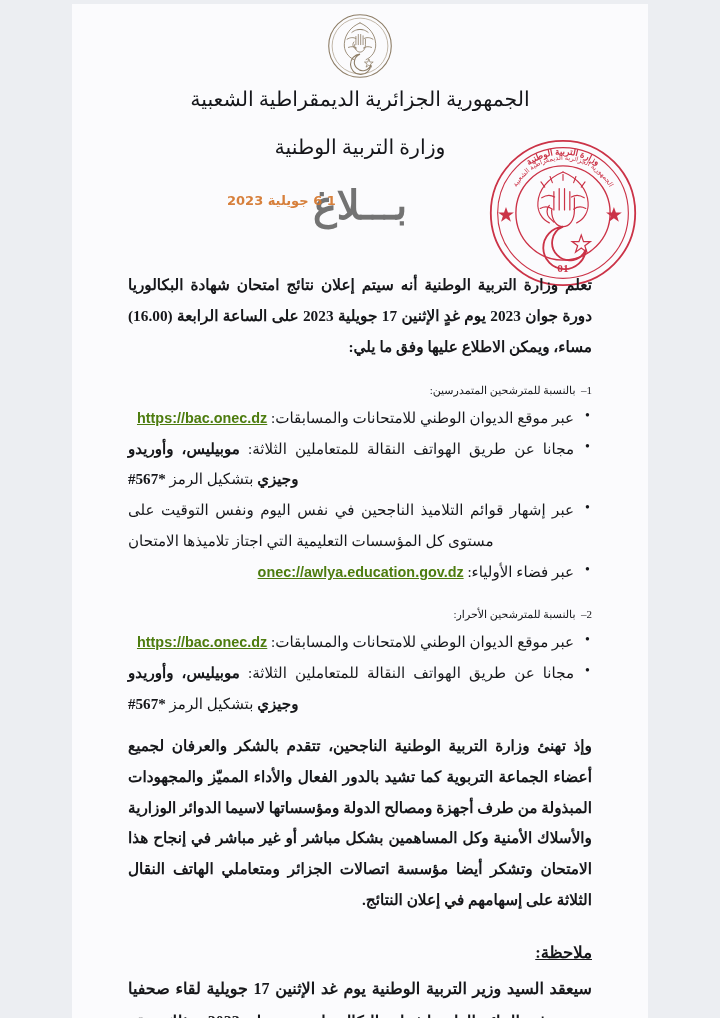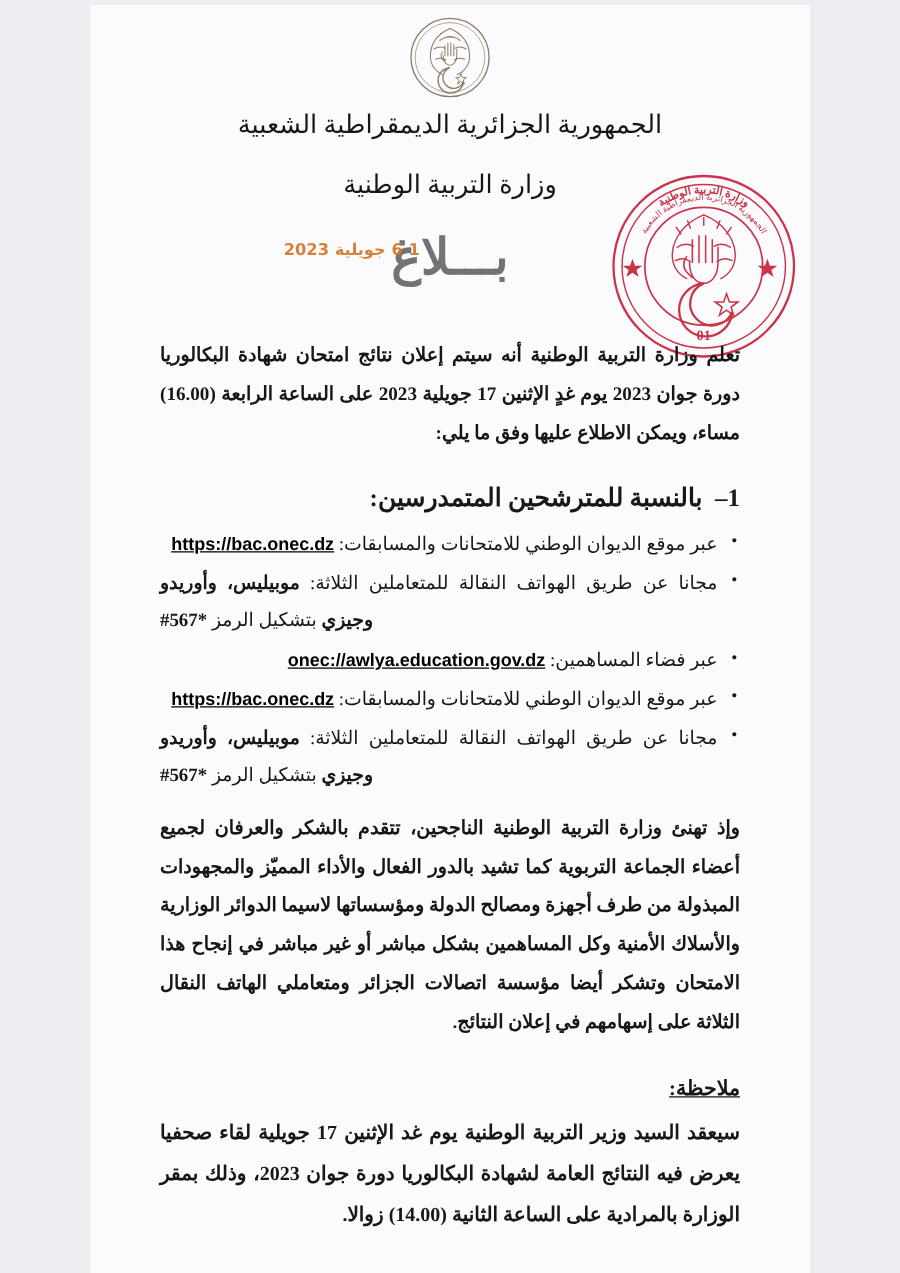--- a/index.html
+++ b/index.html
@@ -95,22 +95,22 @@
     line-height: 2.02;
   }
   .para {
     margin: 0 0 4px 0;
     text-align: justify;
     font-weight: bold;
   }
 
   .sec-head {
     margin: 16px 0 2px 0;
-    font-weight: bold;
-    font-size: 20px;
+    font-weight: normal;
+    font-size: 11px;
     text-align: center;
     direction: rtl;
   }
   .sec-head .num { font-family: "Liberation Serif", serif; }
 
   ul.bullets {
     list-style: none;
     margin: 0;
     padding: 0;
   }
@@ -131,21 +131,21 @@
     font-size: 14px;
     color: #15161a;
   }
   
   ul.bullets > li.ralign {
     text-align: right;
     text-align-last: right;
   }
 
   .lnk {
-    color: #000000;
+    color: #4d7c0f;
     text-decoration: underline;
     font-family: "Liberation Sans", sans-serif;
     font-weight: bold;
     font-size: 14.4px;
     direction: ltr;
     unicode-bidi: isolate;
   }
   .bold { font-weight: bold; }
   .code {
     direction: ltr;
@@ -255,26 +255,32 @@
       <li class="ralign">
         <span>عبر موقع الديوان الوطني للامتحانات والمسابقات:</span>
         <a class="lnk" href="#">https://bac.onec.dz</a>
       </li>
       <li>
         <span>مجانا عن طريق الهواتف النقالة للمتعاملين الثلاثة:</span>
         <span class="bold">موبيليس، وأوريدو وجيزي</span>
         <span>بتشكيل الرمز</span>
         <span class="code">#567*</span>
       </li>
+      <li>
+        <span>عبر إشهار قوائم التلاميذ الناجحين في نفس اليوم ونفس التوقيت على مستوى كل المؤسسات التعليمية التي اجتاز تلاميذها الامتحان</span>
+      </li>
       <li class="ralign">
-        <span>عبر فضاء المساهمين:</span>
+        <span>عبر فضاء الأولياء:</span>
         <a class="lnk" href="#">onec://awlya.education.gov.dz</a>
       </li>
     </ul>
 
+    <div class="sec-head">
+      <span class="num">2</span><span>–</span>&nbsp;&nbsp;<span>بالنسبة للمترشحين الأحرار:</span>
+    </div>
 
     <ul class="bullets">
       <li class="ralign">
         <span>عبر موقع الديوان الوطني للامتحانات والمسابقات:</span>
         <a class="lnk" href="#">https://bac.onec.dz</a>
       </li>
       <li>
         <span>مجانا عن طريق الهواتف النقالة للمتعاملين الثلاثة:</span>
         <span class="bold">موبيليس، وأوريدو وجيزي</span>
         <span>بتشكيل الرمز</span>

